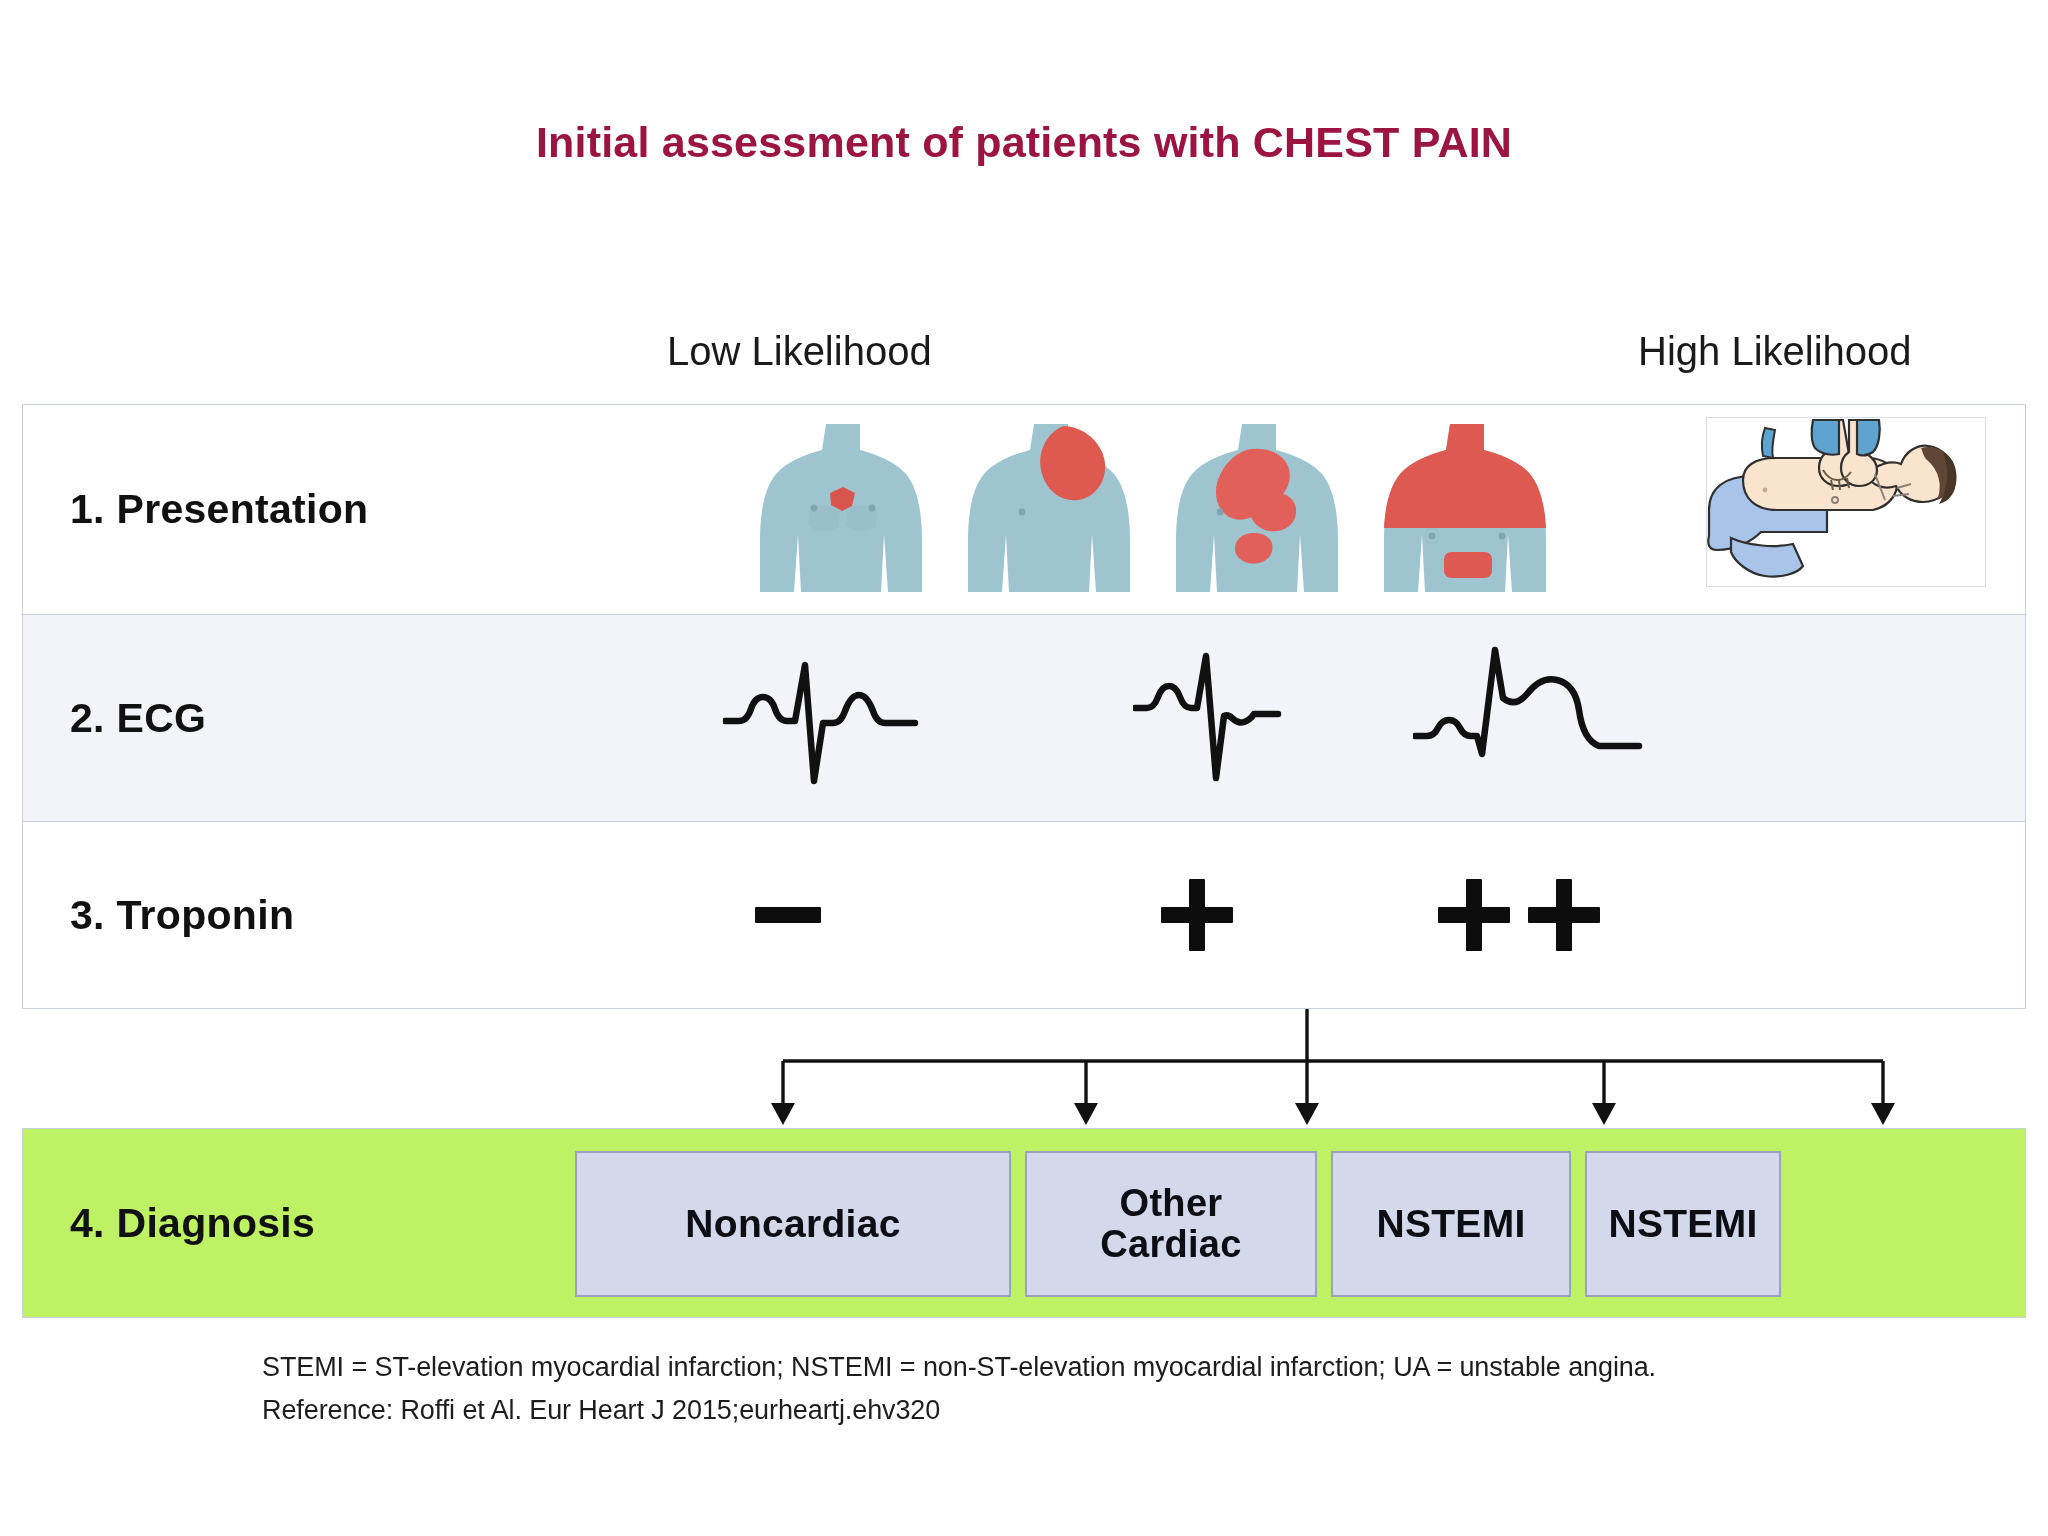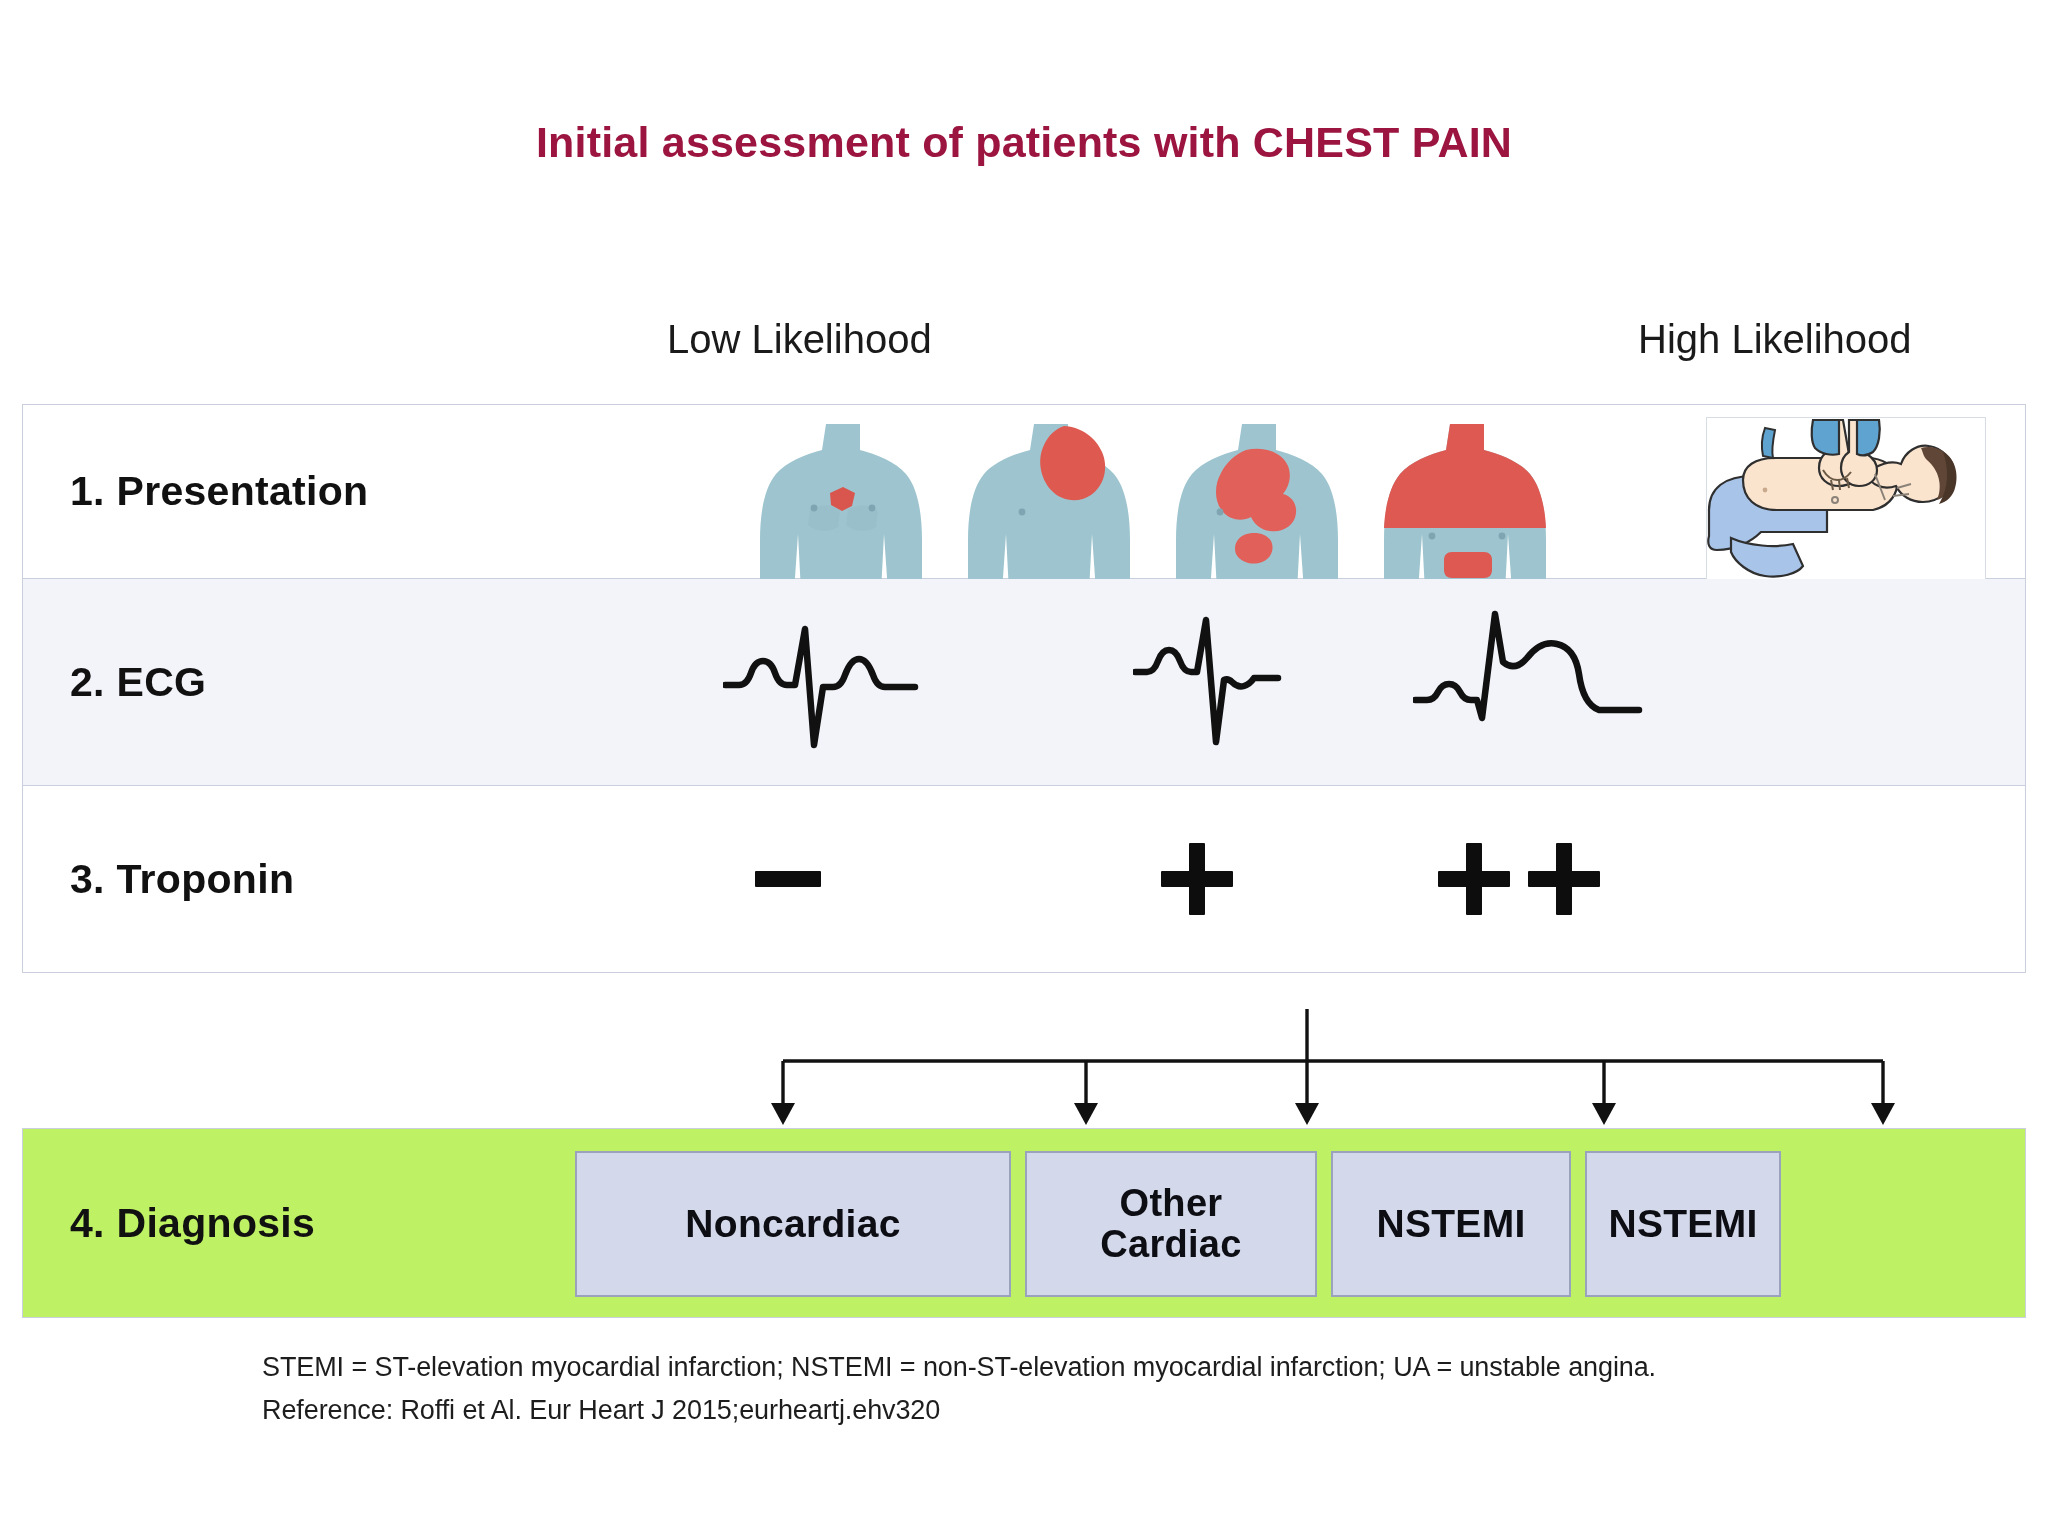--- a/index.html
+++ b/index.html
@@ -24,41 +24,42 @@
   }
   .title .strong{font-weight:bold;}
 
   
   .likelihood{
     position:absolute;
     font-size:40px;
     color:#1a1a1a;
     font-weight:400;
     white-space:nowrap;
+    margin-top:12px;
   }
   #low-likelihood{top:317px;left:667px;}
   #high-likelihood{top:317px;left:1638px;}
 
   
   .matrix{
     position:absolute;
     top:404px;left:22px;
     width:2004px;
   }
   .row{
     position:relative;
     box-sizing:border-box;
     border:1px solid #c9cfdd;
     display:flex;
     align-items:center;
   }
   .row.white{background:#ffffff;}
   .row.tint{background:#f2f4fa;}
   .row + .row{border-top:none;}
-  #row-presentation{height:175px;gap:9px;}
+  #row-presentation{height:211px;gap:9px;}
   #row-ecg{height:207px;}
   #row-troponin{height:187px;}
 
   .row-label{
     width:580px;
     flex:0 0 580px;
     padding-left:47px;
     box-sizing:border-box;
     font-size:41px;
     font-weight:bold;

